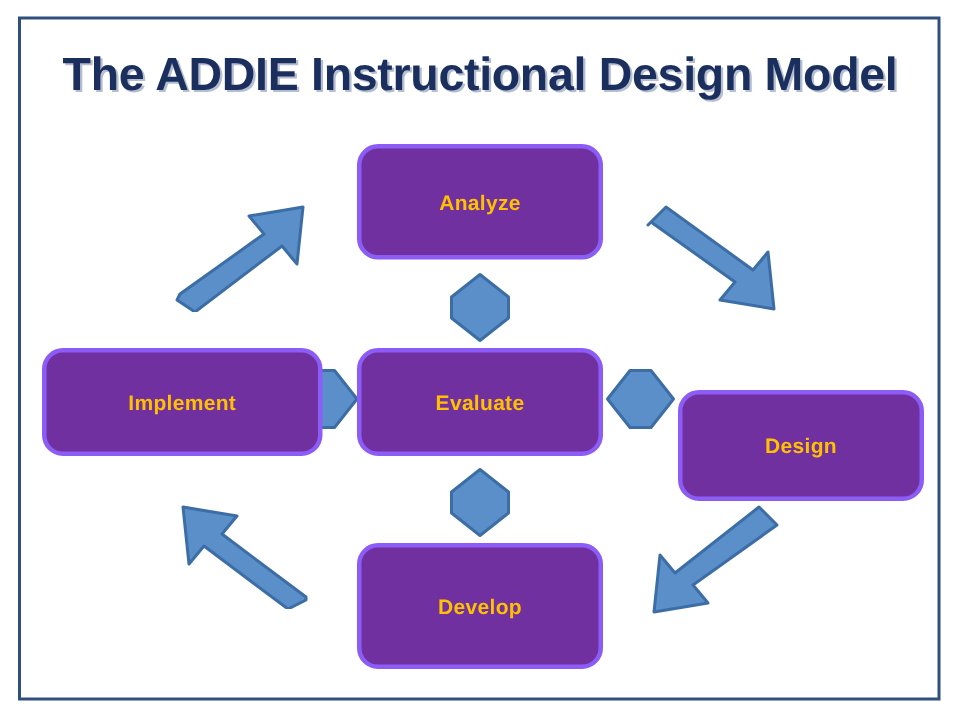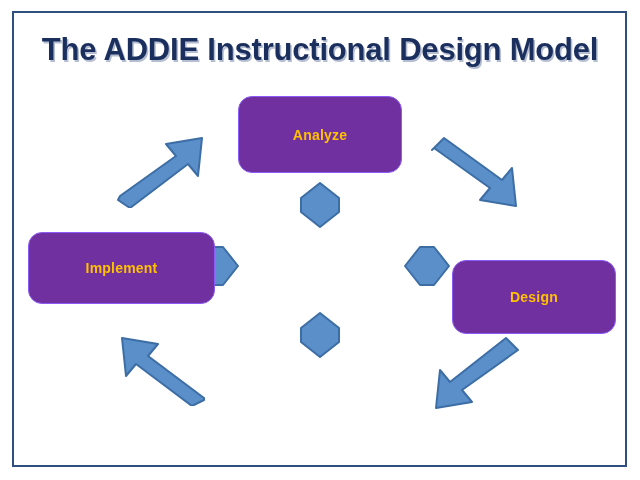--- a/index.html
+++ b/index.html
@@ -39,21 +39,21 @@
     font-weight: bold;
     color: #1b2f5e;
     letter-spacing: -0.2px;
     text-shadow: 1.5px 1.5px 0 rgba(120,135,170,0.55);
     white-space: nowrap;
   }
   
   .stage-box {
     position: absolute;
     background: #7030a0;
-    border: 1px solid #8b5cf6;
+    border: 3px solid #8b5cf6;
     border-radius: 14px;
     display: flex;
     align-items: center;
     justify-content: center;
     box-sizing: border-box;
   }
   .stage-box .stage-label {
     color: #ffc000;
     font-size: 14px;
     font-weight: bold;
@@ -121,23 +121,29 @@
   </svg>
 
   <svg class="diamond" id="dia-right" viewBox="0 0 48 46">
     <polygon points="2,23 17,4 31,4 46,23 31,42 17,42" fill="#5B8FC9" stroke="#3C6EA5" stroke-width="2" stroke-linejoin="round"></polygon>
   </svg>
 
   <div class="stage-box" id="box-analyze">
     <span class="stage-label">Analyze</span>
   </div>
 
+  <div class="stage-box" id="box-evaluate">
+    <span class="stage-label">Evaluate</span>
+  </div>
 
   <div class="stage-box" id="box-implement">
     <span class="stage-label">Implement</span>
   </div>
 
   <div class="stage-box" id="box-design">
     <span class="stage-label">Design</span>
   </div>
 
+  <div class="stage-box" id="box-develop">
+    <span class="stage-label">Develop</span>
+  </div>
 
 </div>
 
 </body></html>

